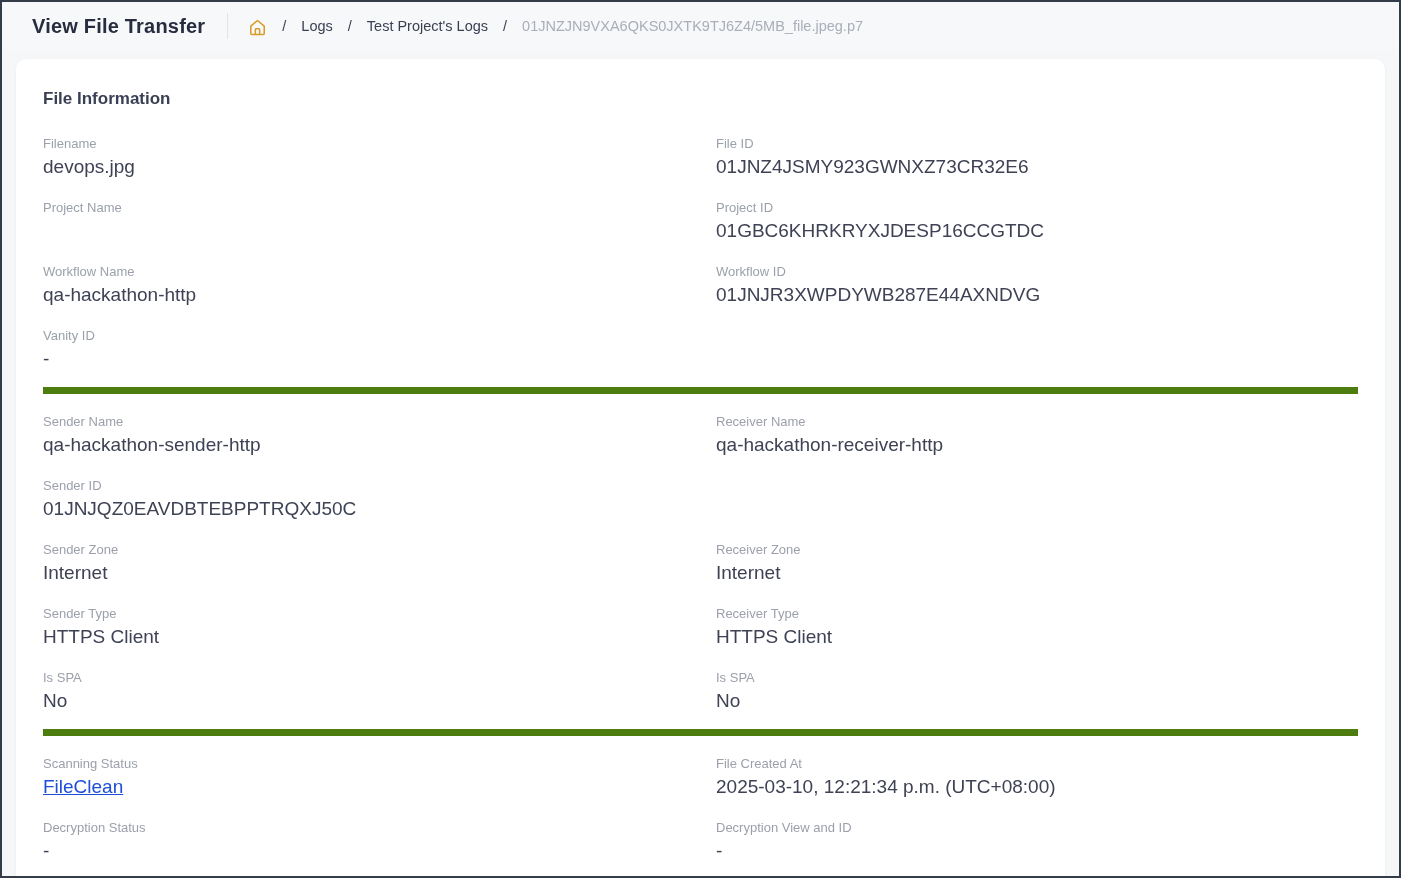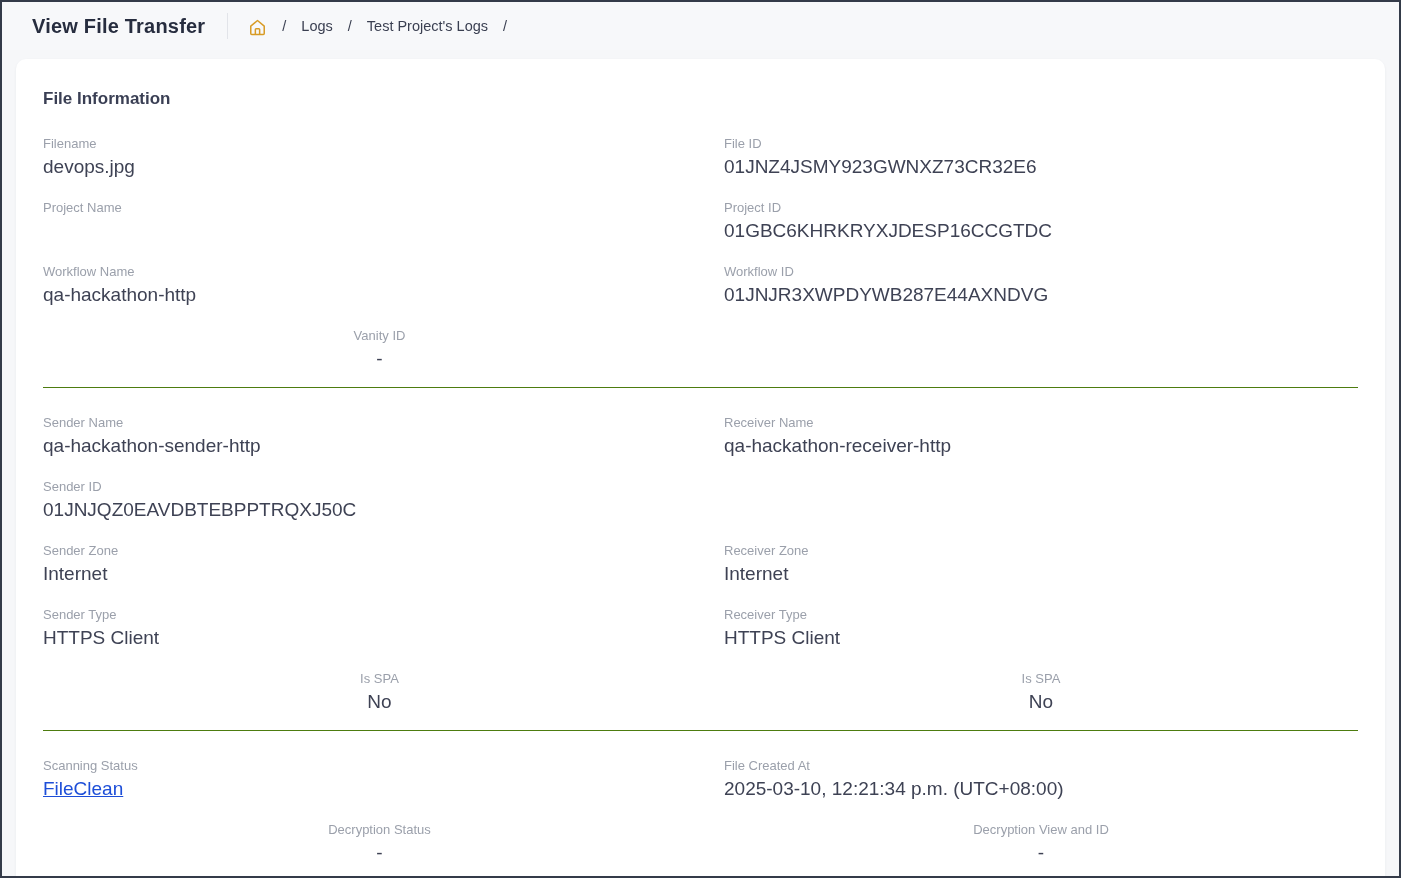--- a/index.html
+++ b/index.html
@@ -68,30 +68,29 @@
     line-height: 21px;
     font-weight: 600;
     color: #3a3f54;
     margin-bottom: 27px;
   }
 
   .section {
     padding-bottom: 18px;
   }
   .section + .section {
-    border-top: 1px solid #4d7c0f;
-    padding-top: 27px;
+    border-top: 7px solid #4d7c0f;
+    padding-top: 20px;
   }
   .field-row {
     display: grid;
     grid-template-columns: 673px 1fr;
     margin-bottom: 23px;
-    gap: 8px;
-  }
-  .field-row:last-child { margin-bottom: 0; text-align: center; }
+  }
+  .field-row:last-child { margin-bottom: 0; }
   .field-label {
     font-size: 13px;
     line-height: 16px;
     color: #9ba0ab;
     margin-bottom: 5px;
   }
   .field-value {
     font-size: 19px;
     line-height: 20px;
     color: #3e4254;
@@ -110,20 +109,21 @@
         <svg width="19" height="19" viewBox="0 0 24 24" fill="none" stroke="#d89b25" stroke-width="1.9" stroke-linejoin="round" stroke-linecap="round">
           <path d="M3.5 10.2 L12 3.2 L20.5 10.2 V19.6 a1.2 1.2 0 0 1 -1.2 1.2 H4.7 a1.2 1.2 0 0 1 -1.2 -1.2 Z"></path>
           <path d="M9.3 20.6 V14.6 a1 1 0 0 1 1 -1 h3.4 a1 1 0 0 1 1 1 v6"></path>
         </svg>
       </span>
       <span class="crumb-sep">/</span>
       <span class="crumb-link">Logs</span>
       <span class="crumb-sep">/</span>
       <span class="crumb-link">Test Project's Logs</span>
       <span class="crumb-sep">/</span>
+      <span class="crumb-current">01JNZJN9VXA6QKS0JXTK9TJ6Z4/5MB_file.jpeg.p7</span>
     </div>
   </div>
 
   <div class="card">
     <div class="card-title">File Information</div>
     <div id="sections-root">
         <div class="section">
           <div class="field-row">
             <div>
               <div class="field-label">Filename</div>

